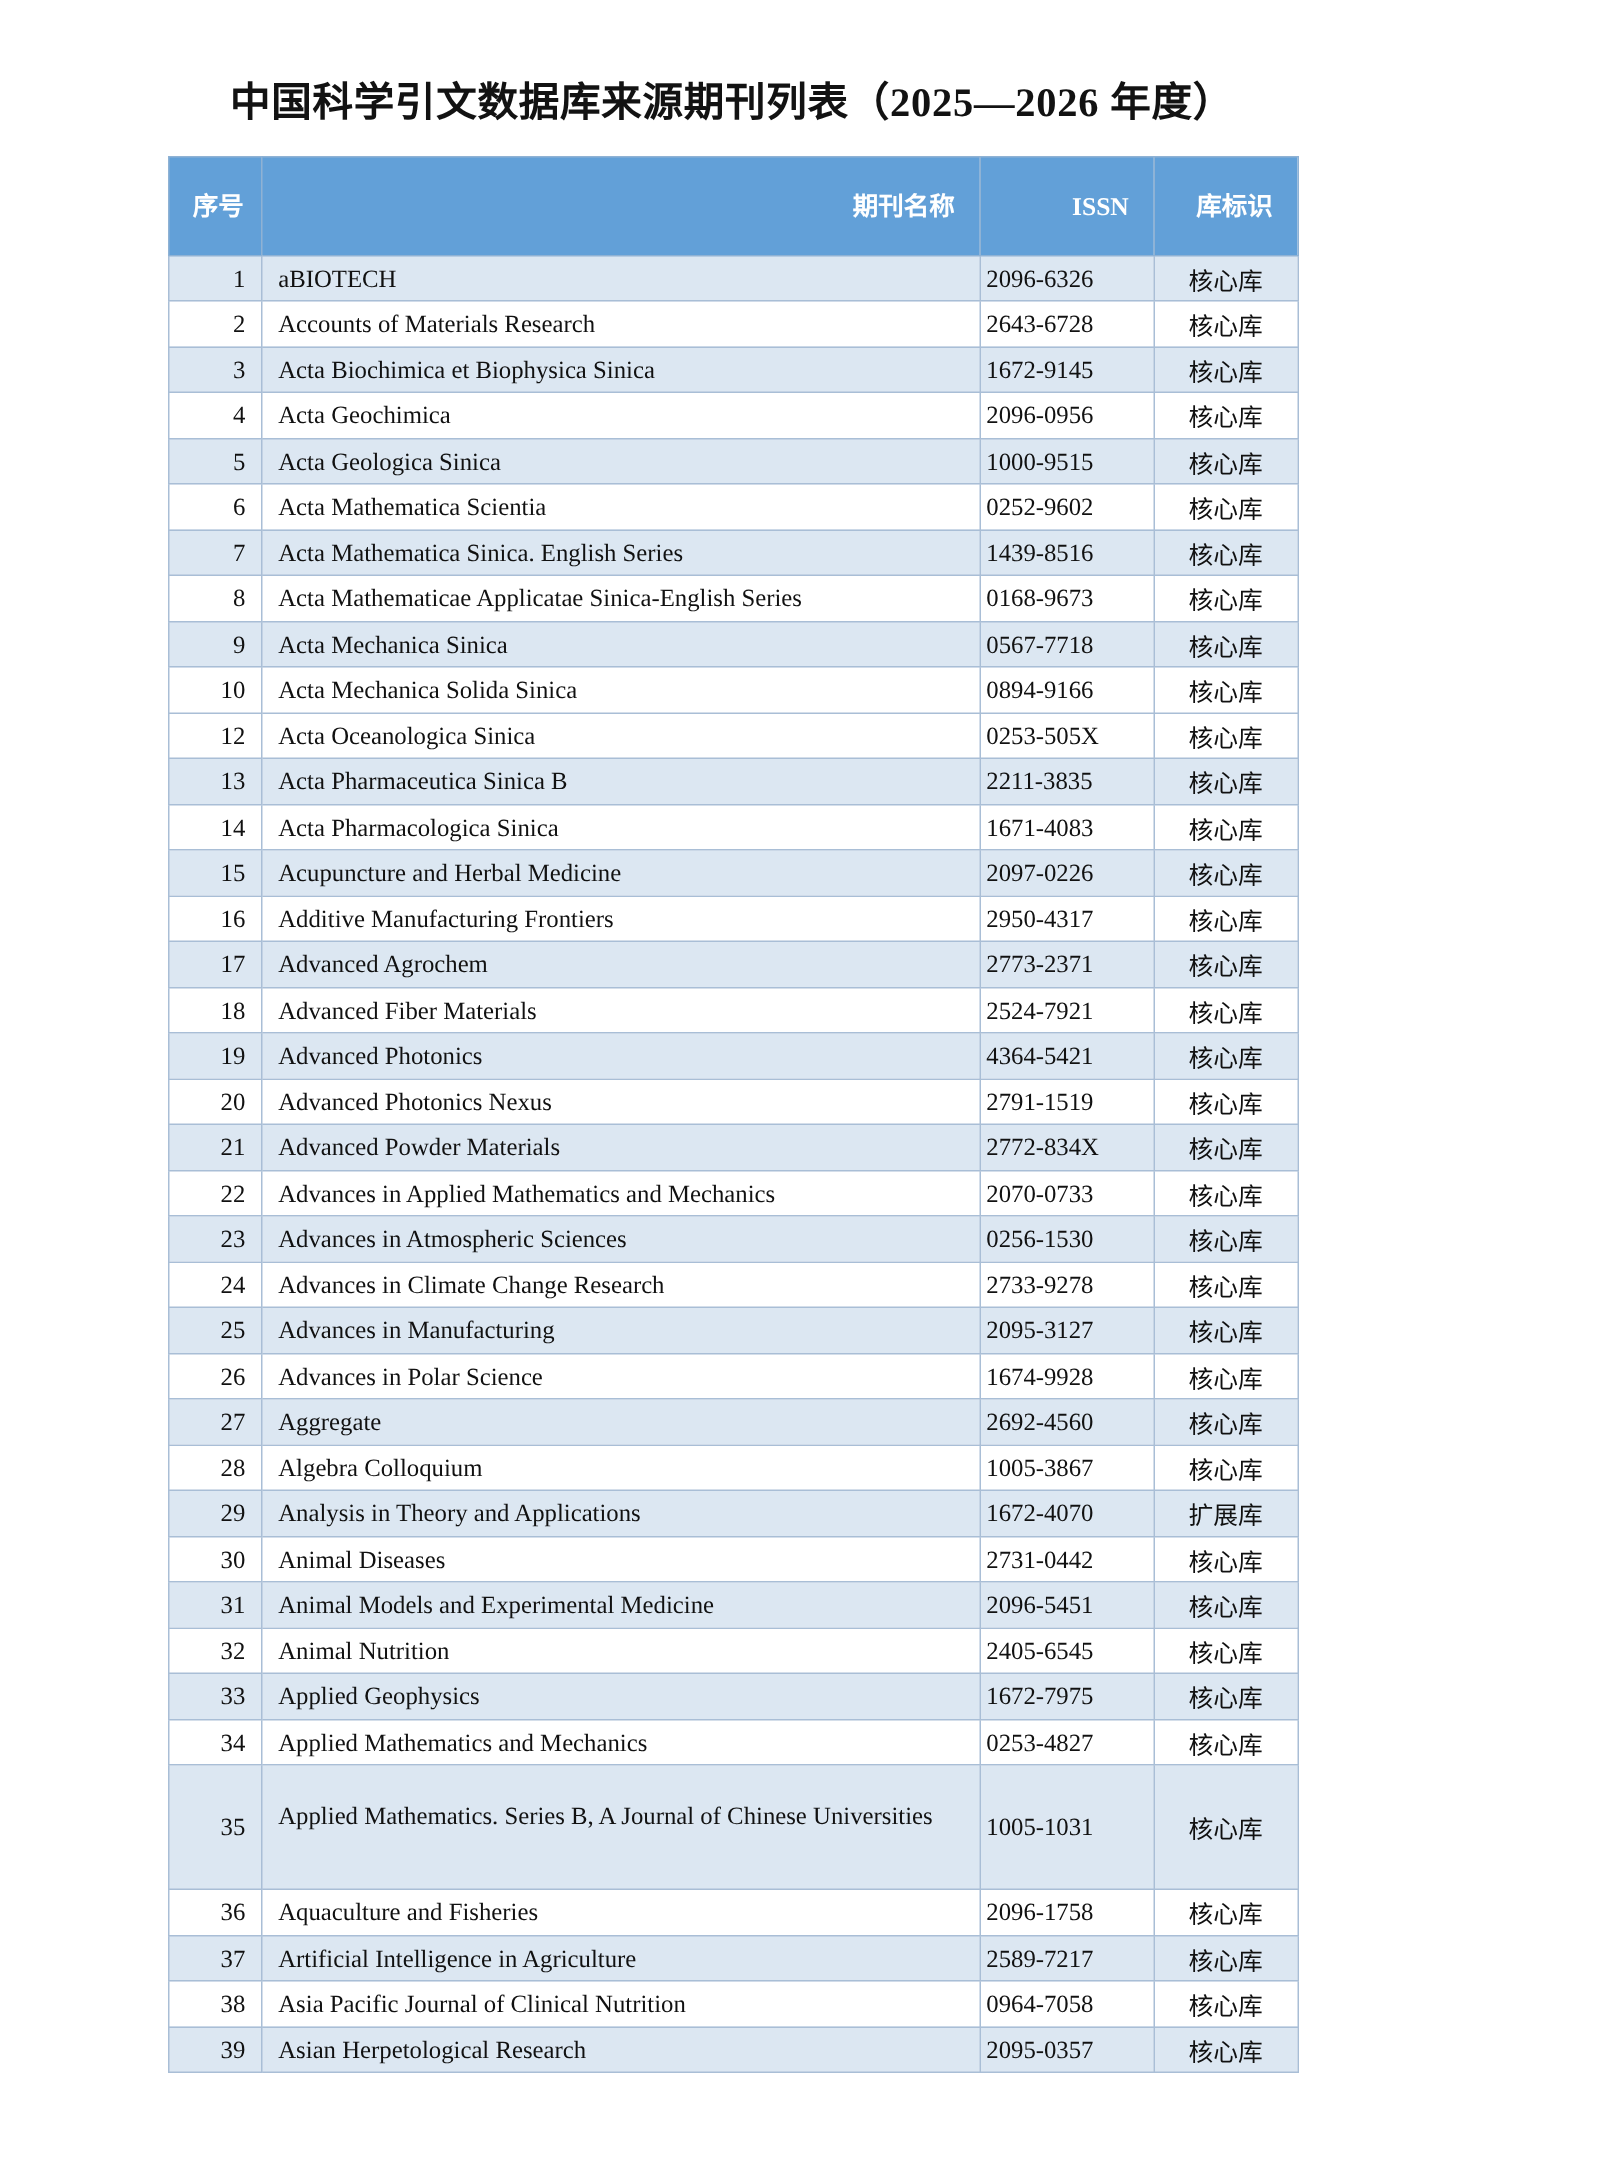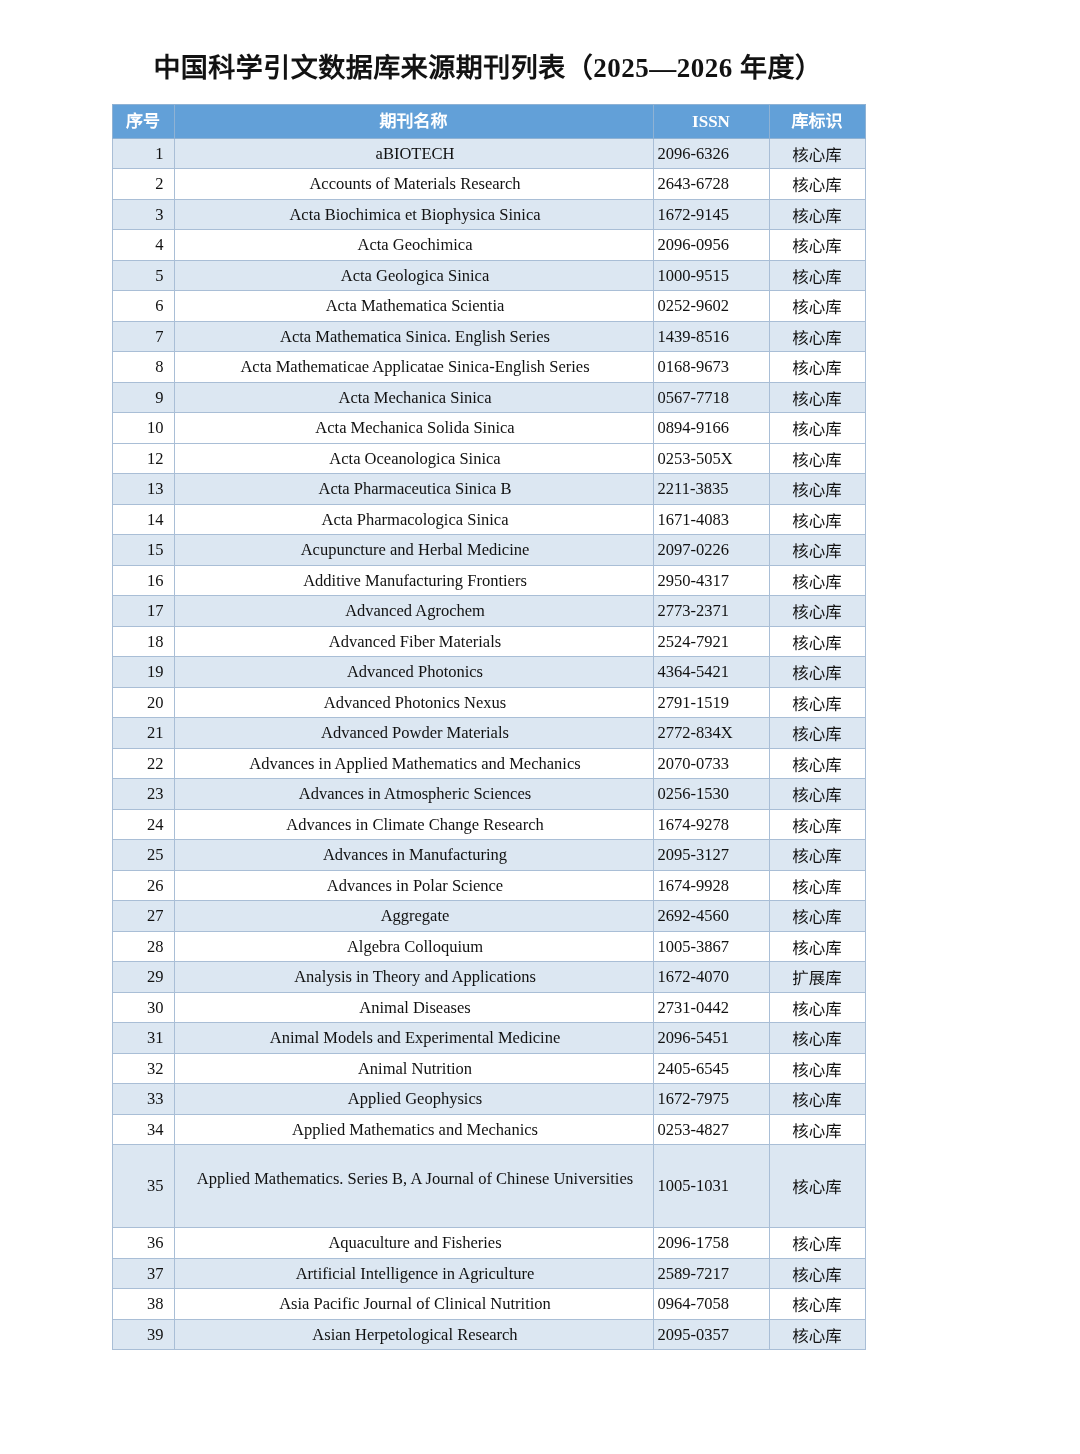--- a/index.html
+++ b/index.html
@@ -48,22 +48,22 @@
   table.journal-table col.col-issn  { width: 116px; }
   table.journal-table col.col-flag  { width: 96px; }
 
   thead th {
     background: #62a0d8;
     color: #ffffff;
     font-weight: bold;
     font-size: 17px;
     height: 33px;
     line-height: 33px;
-    padding: 0;
-    text-align: center;
+    padding: 16px;
+    text-align: right;
     border: 1px solid #8fb2d4;
     font-family: "Liberation Serif", "DejaVu Serif", serif;
     white-space: nowrap;
   }
   tbody td {
     border: 1px solid #a9bed6;
     font-size: 16.5px;
     padding: 0 8px;
     height: 29.5px;
     background: #ffffff;
@@ -71,21 +71,21 @@
     color: #111111;
     vertical-align: middle;
   }
   tbody tr.stripe td { background: #dce7f2; }
 
   td.cell-seq {
     text-align: right;
     padding-right: 10px;
   }
   td.cell-name {
-    text-align: center;
+    text-align: left;
     padding-left: 11px;
     line-height: 1.42;
   }
   td.cell-issn {
     padding: 0 4px;
     white-space: nowrap;
   }
   td.cell-flag {
     text-align: center;
     padding: 0 4px;
@@ -246,21 +246,21 @@
           </tr>
           <tr class="stripe">
             <td class="cell-seq">23</td>
             <td class="cell-name">Advances in Atmospheric Sciences</td>
             <td class="cell-issn">0256-1530</td>
             <td class="cell-flag">核心库</td>
           </tr>
           <tr>
             <td class="cell-seq">24</td>
             <td class="cell-name">Advances in Climate Change Research</td>
-            <td class="cell-issn">1674-9278</td>
+            <td class="cell-issn">2733-9278</td>
             <td class="cell-flag">核心库</td>
           </tr>
           <tr class="stripe">
             <td class="cell-seq">25</td>
             <td class="cell-name">Advances in Manufacturing</td>
             <td class="cell-issn">2095-3127</td>
             <td class="cell-flag">核心库</td>
           </tr>
           <tr>
             <td class="cell-seq">26</td>

